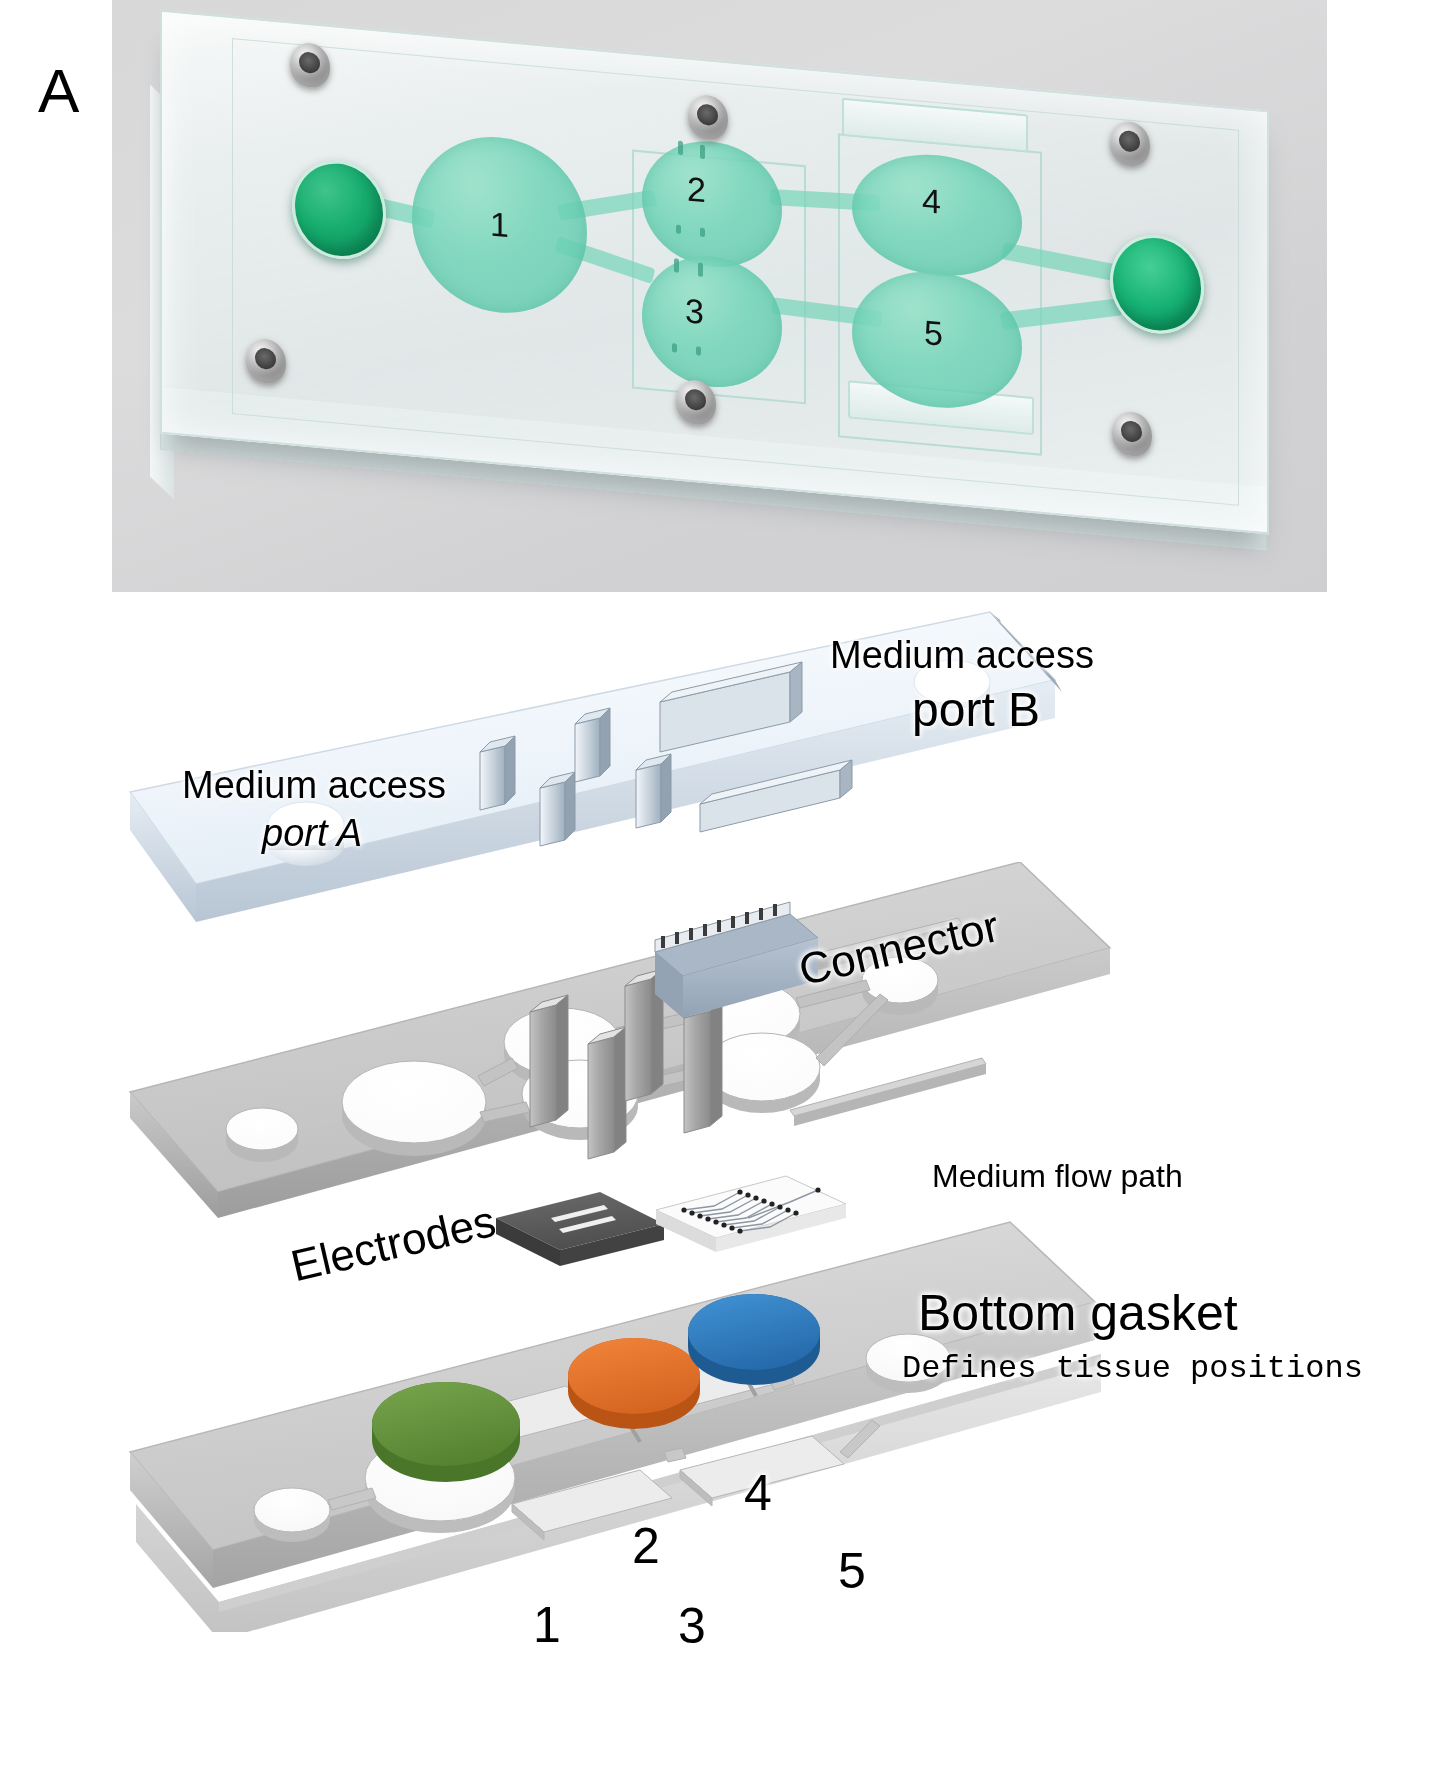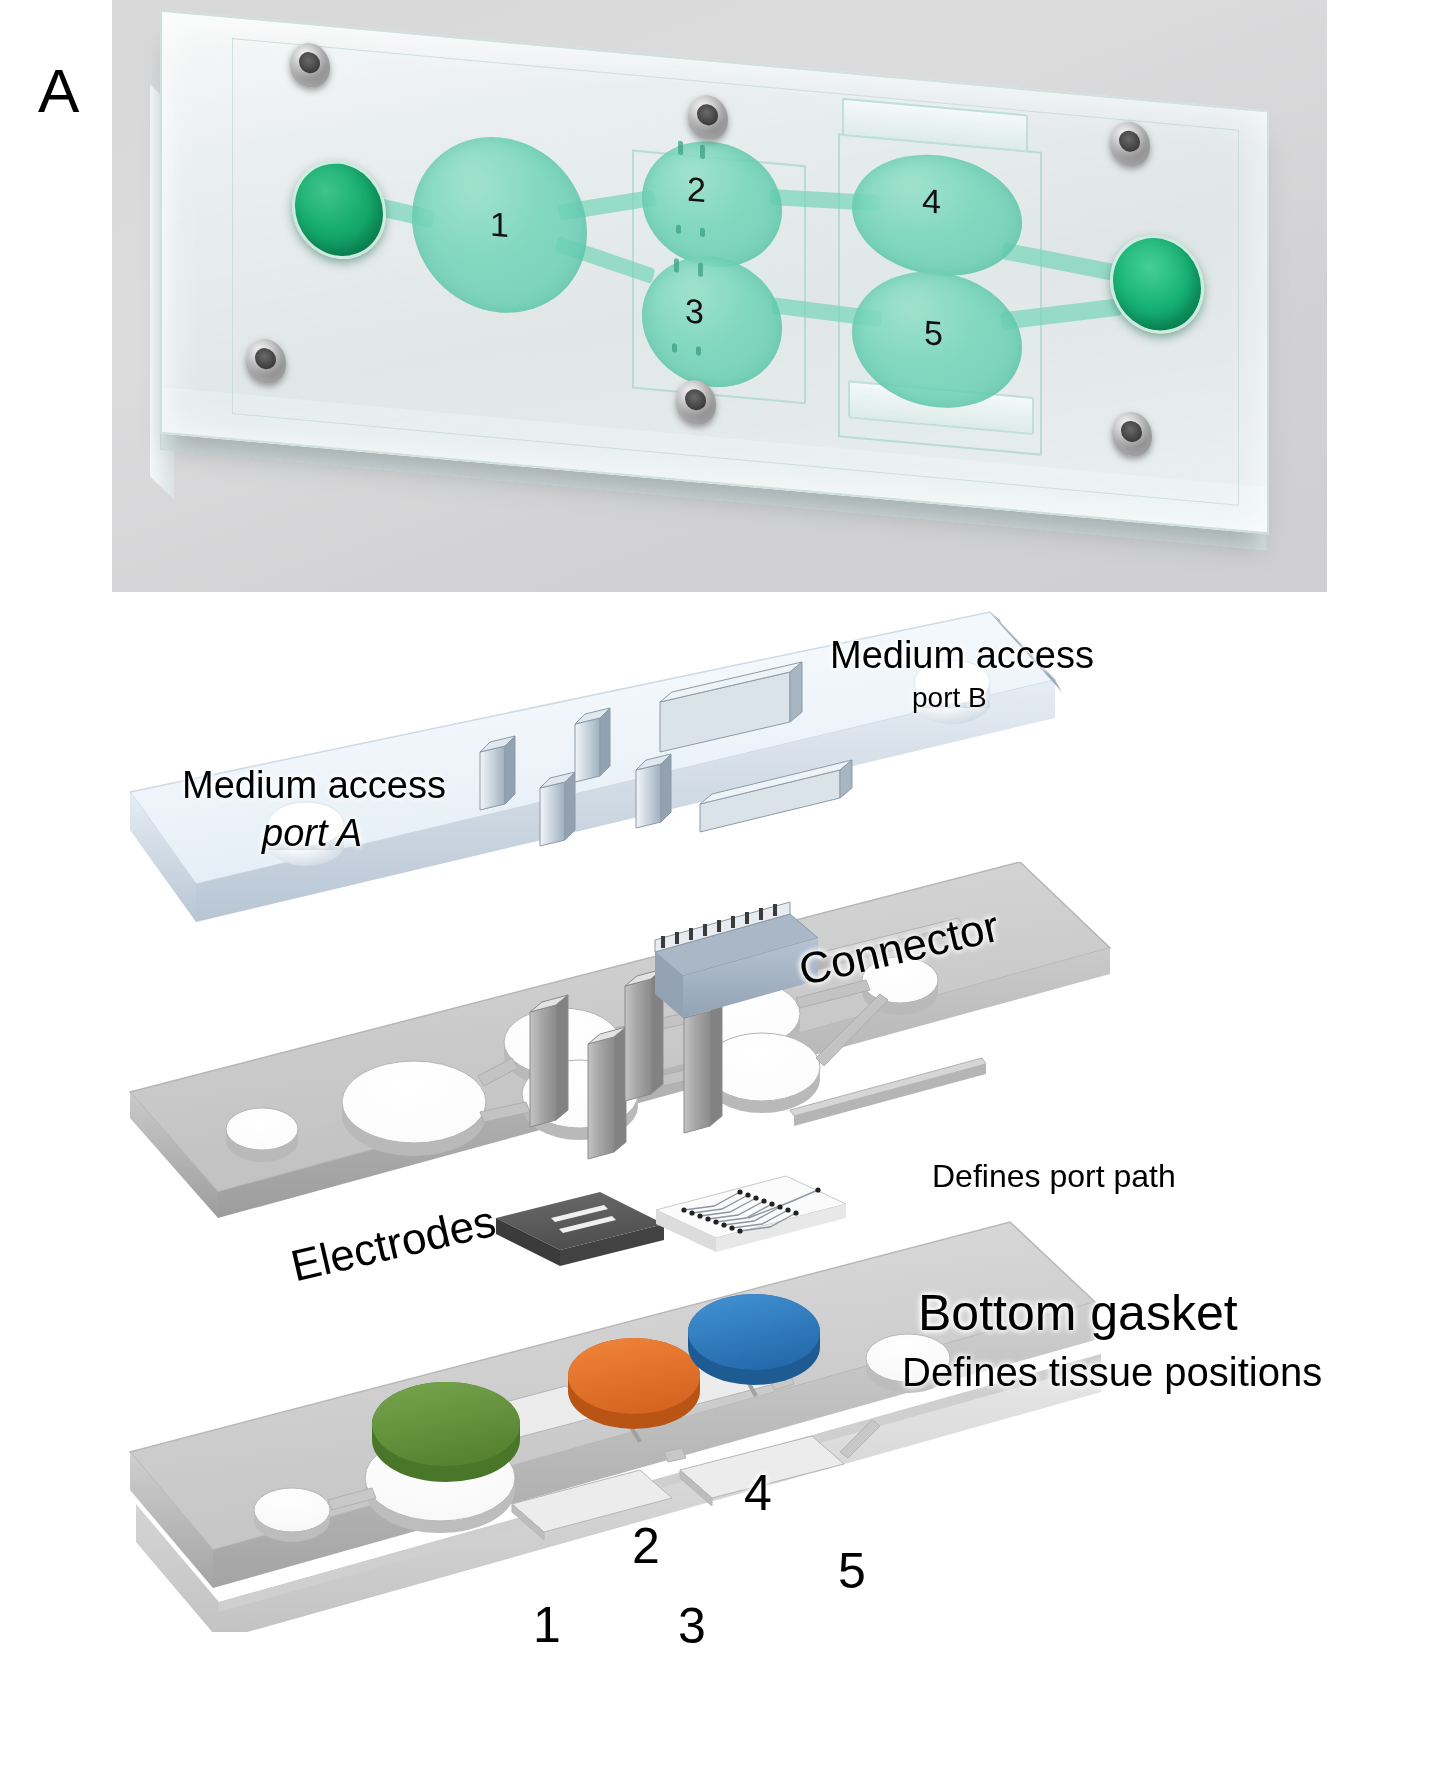--- a/index.html
+++ b/index.html
@@ -198,21 +198,21 @@
     <g>
       <ellipse cx="952" cy="110" rx="38" ry="22" fill="url(#portG)"></ellipse>
       <rect x="914" y="90" width="76" height="26" fill="url(#portG)"></rect>
       <ellipse cx="952" cy="90" rx="38" ry="22" fill="#ffffff" stroke="#dde5ed"></ellipse>
     </g>
   </svg>
 
   <div class="b-label" style="left:182px;top:172px;font-size:38px;">Medium access</div>
   <div class="b-label" style="left:262px;top:220px;font-size:38px;font-style:italic;">port A</div>
   <div class="b-label" style="left:830px;top:42px;font-size:38px;">Medium access</div>
-  <div class="b-label" style="left:912px;top:90px;font-size:28px;text-align:center;">port B</div>
+  <div class="b-label" style="left:912px;top:90px;font-size:48px;text-align:center;">port B</div>
 
   <svg style="position:absolute;left:0;top:270px;width:1440px;height:390px;" viewBox="0 0 1440 390">
     <defs>
       <linearGradient id="gkTop" x1="0" y1="0" x2="0.3" y2="1">
         <stop offset="0" stop-color="#dadada"></stop>
           <stop offset="0.55" stop-color="#cbcbcb"></stop>
         <stop offset="1" stop-color="#c0c0c0"></stop>
       </linearGradient>
       <linearGradient id="gkSide" x1="0" y1="0" x2="0" y2="1">
         <stop offset="0" stop-color="#cacaca"></stop>
@@ -316,21 +316,21 @@
         <line x1="747" y1="62" x2="747" y2="50"></line>
           <line x1="761" y1="58" x2="761" y2="46"></line>
         <line x1="775" y1="54" x2="775" y2="42"></line>
       </g>
     </g>
   </svg>
 
   <div class="b-label" style="left:292px;top:650px;font-size:44px;transform:rotate(-13deg);transform-origin:left center;">Electrodes</div>
   <div class="b-label" style="left:800px;top:354px;font-size:44px;transform:rotate(-13deg);transform-origin:left center;">Connector</div>
 
-  <div class="b-label" style="left:932px;top:566px;font-size:32px;">Defines port path</div>
+  <div class="b-label" style="left:932px;top:566px;font-size:32px;">Medium flow path</div>
 
   <svg style="position:absolute;left:0;top:570px;width:1440px;height:160px;" viewBox="0 0 1440 160">
     <defs>
       <linearGradient id="darkTop" x1="0" y1="0" x2="0.3" y2="1">
         <stop offset="0" stop-color="#6b6b6b"></stop>
           <stop offset="1" stop-color="#4f4f4f"></stop>
       </linearGradient>
     </defs>
 
     <g>
@@ -471,15 +471,15 @@
     </g>
   </svg>
 
   <div class="b-label" style="left:533px;top:1004px;font-size:50px;">1</div>
   <div class="b-label" style="left:632px;top:925px;font-size:50px;">2</div>
   <div class="b-label" style="left:678px;top:1005px;font-size:50px;">3</div>
   <div class="b-label" style="left:744px;top:872px;font-size:50px;">4</div>
   <div class="b-label" style="left:838px;top:950px;font-size:50px;">5</div>
 
   <div class="b-label" style="left:918px;top:692px;font-size:50px;">Bottom gasket</div>
-  <div class="b-label" style="left:902px;top:758px;font-size:40px;">Defines tissue positions</div>
+  <div class="b-label" style="left:902px;top:758px;font-size:32px;font-family:Liberation Mono, monospace;">Defines tissue positions</div>
 
 </div>
 
 </body></html>

